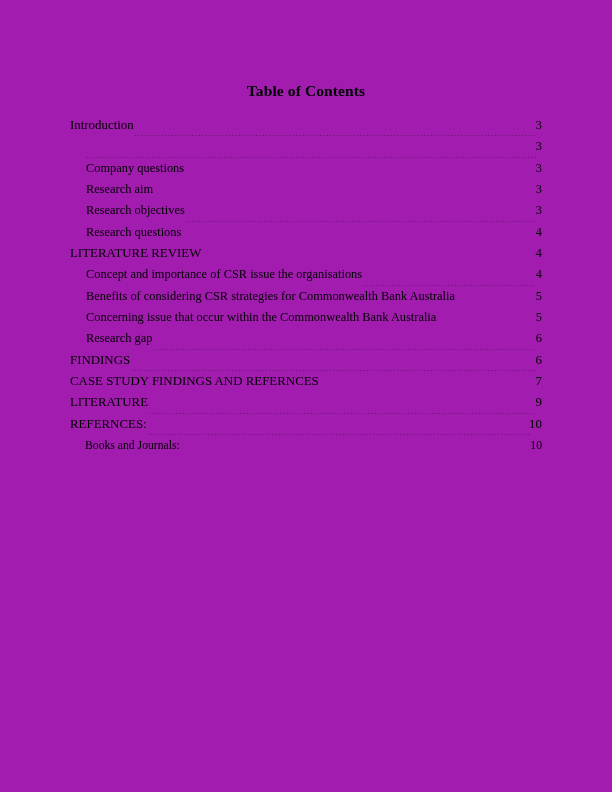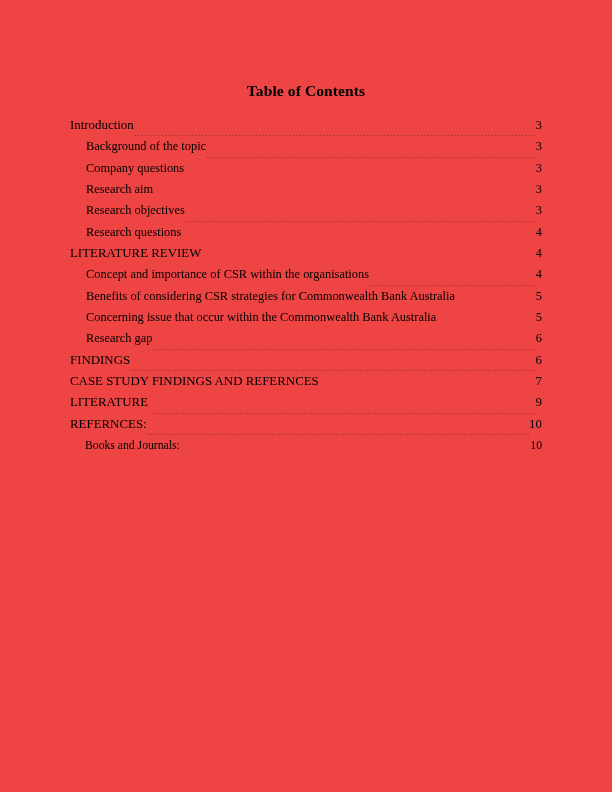--- a/index.html
+++ b/index.html
@@ -4,21 +4,21 @@
 <style>
   html, body {
     margin: 0;
     padding: 0;
     background: #ffffff;
   }
   .page {
     position: relative;
     width: 612px;
     height: 792px;
-    background: #ef4444;
+    background: #a21caf;
     font-family: "Liberation Serif", "DejaVu Serif", serif;
     color: #000000;
     overflow: hidden;
   }
   .toc-title {
     position: absolute;
     left: 0;
     top: 82px;
     width: 612px;
     text-align: center;
@@ -99,21 +99,20 @@
 
   <div class="toc-title">Table of Contents</div>
 
   <div class="toc-list" id="toc-list">
       <div class="toc-row lvl1">
         <span class="label">Introduction</span>
         <span class="leader"></span>
         <span class="pageno">3</span>
       </div>
       <div class="toc-row lvl2">
-        <span class="label">Background of the topic</span>
         <span class="leader"></span>
         <span class="pageno">3</span>
       </div>
       <div class="toc-row lvl2">
         <span class="label">Company questions</span>
         <span class="leader"></span>
         <span class="pageno">3</span>
       </div>
       <div class="toc-row lvl2">
         <span class="label">Research aim</span>
@@ -129,21 +128,21 @@
         <span class="label">Research questions</span>
         <span class="leader"></span>
         <span class="pageno">4</span>
       </div>
       <div class="toc-row lvl1">
         <span class="label">LITERATURE REVIEW</span>
         <span class="leader"></span>
         <span class="pageno">4</span>
       </div>
       <div class="toc-row lvl2">
-        <span class="label">Concept and importance of CSR within the organisations</span>
+        <span class="label">Concept and importance of CSR issue the organisations</span>
         <span class="leader"></span>
         <span class="pageno">4</span>
       </div>
       <div class="toc-row lvl2">
         <span class="label">Benefits of considering CSR strategies for Commonwealth Bank Australia </span>
         <span class="leader"></span>
         <span class="pageno">5</span>
       </div>
       <div class="toc-row lvl2">
         <span class="label">Concerning issue that occur within the Commonwealth Bank Australia</span>

